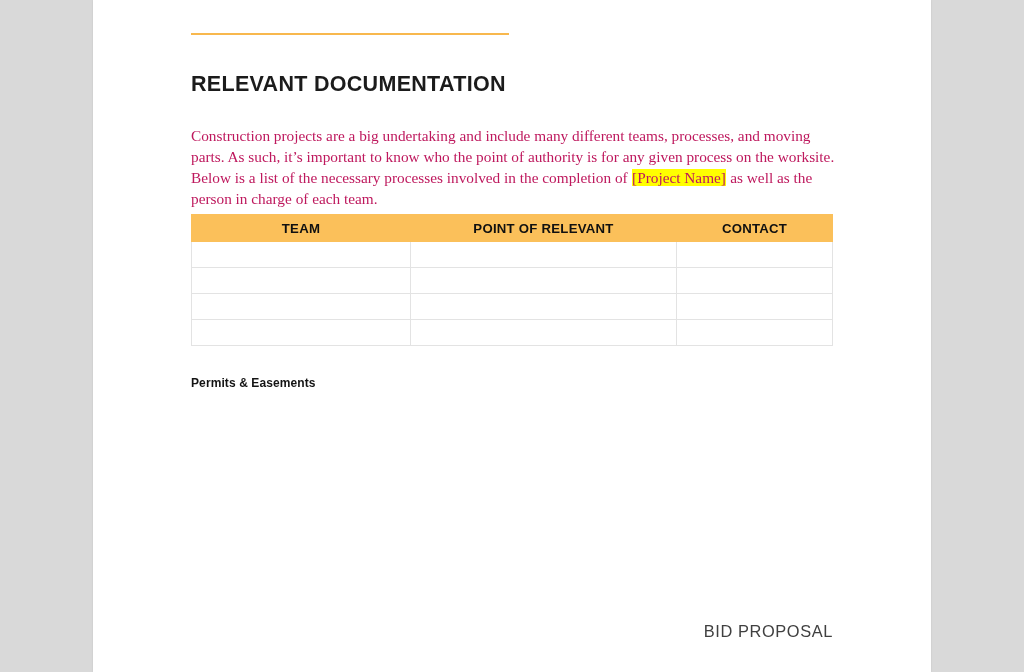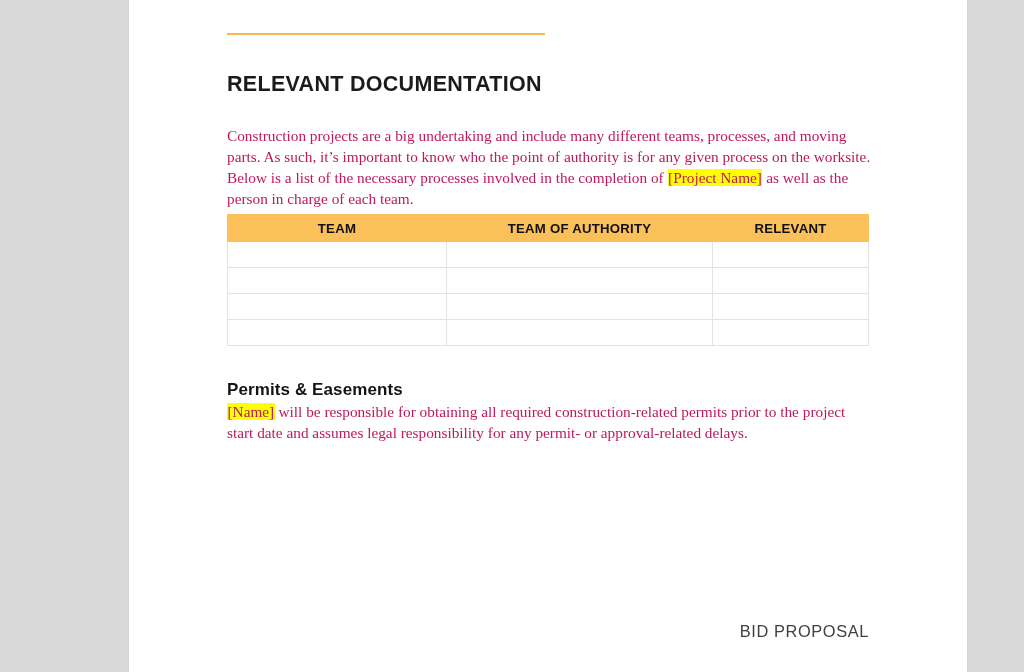--- a/index.html
+++ b/index.html
@@ -17,21 +17,20 @@
 
   
   #page-sheet {
     position: absolute;
     left: 93px;
     top: 0;
     width: 838px;
     height: 672px;
     background: #ffffff;
     box-shadow: 0 0 2px rgba(0,0,0,0.10);
-    margin-left: 36px;
   }
 
   
   .accent-rule {
     position: absolute;
     left: 98px;
     top: 33px;
     width: 318px;
     height: 2px;
     background: #f8b84e;
@@ -68,21 +67,21 @@
     background: #ffff00;
     padding: 0 0.5px;
   }
 
   
   .sub-heading {
     position: absolute;
     left: 98px;
     top: 366px;
     font-family: "Liberation Sans", sans-serif;
-    font-size: 17px;
+    font-size: 12px;
     font-weight: 700;
     color: #141414;
     letter-spacing: 0.1px;
     white-space: nowrap;
   }
   #permits-paragraph {
     left: 98px;
     top: 387px;
     width: 632px;
   }
@@ -158,22 +157,22 @@
 
   <table class="doc-table" id="team-table">
     <colgroup>
       <col style="width:219px">
       <col style="width:266px">
       <col style="width:156px">
     </colgroup>
     <thead>
       <tr>
         <th>TEAM</th>
-        <th>TEAM OF AUTHORITY</th>
-        <th>RELEVANT</th>
+        <th>POINT OF RELEVANT</th>
+        <th>CONTACT</th>
       </tr>
     </thead>
     <tbody>
       <tr>
         <td></td>
         <td></td>
         <td></td>
       </tr>
       <tr>
         <td></td>
@@ -188,18 +187,17 @@
       <tr>
         <td></td>
         <td></td>
         <td></td>
       </tr>
     </tbody>
   </table>
 
   <h2 class="sub-heading">Permits &amp; Easements</h2>
 
-  <p class="body-text" id="permits-paragraph"><span class="hl">[Name]</span><span> will be responsible for obtaining all required construction-related permits prior to the project start date and assumes legal responsibility for any permit- or approval-related delays.</span></p>
 
 
   <div id="footer-label">BID PROPOSAL</div>
 
 </div>
 
 </body></html>

